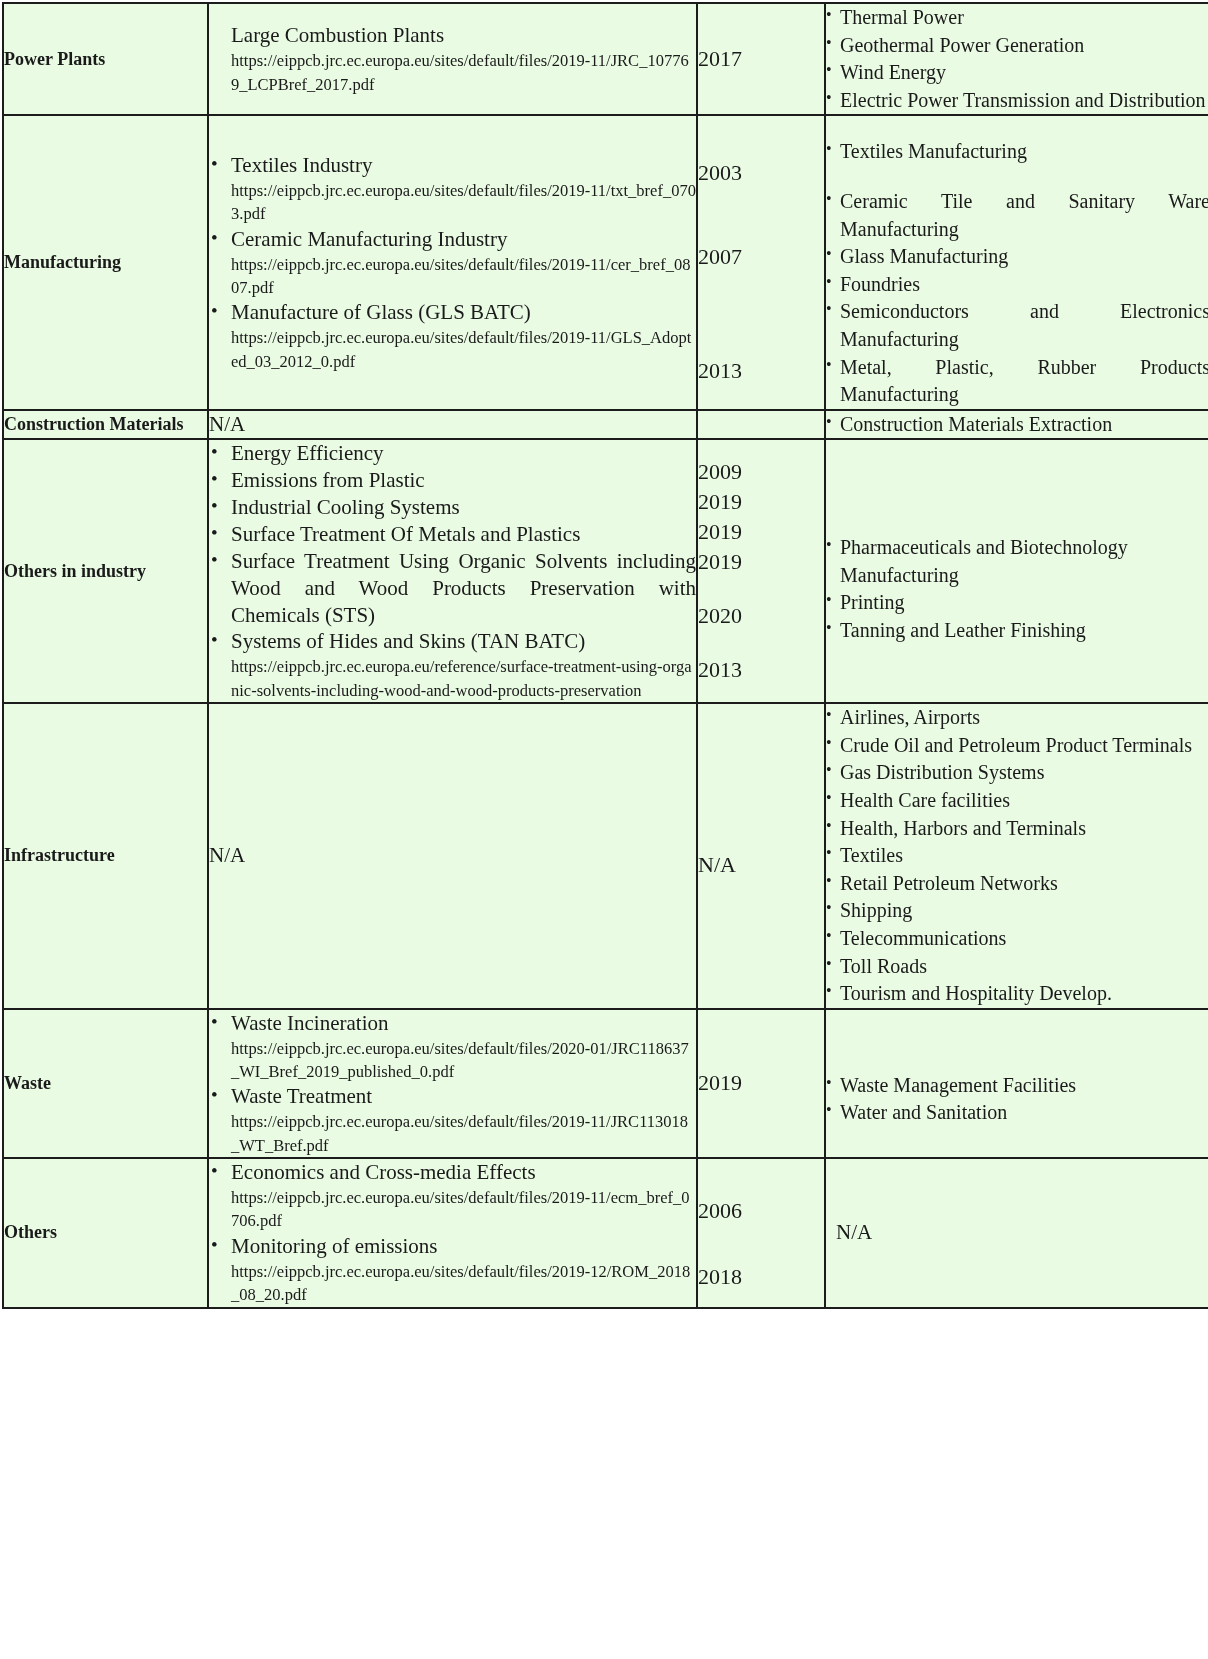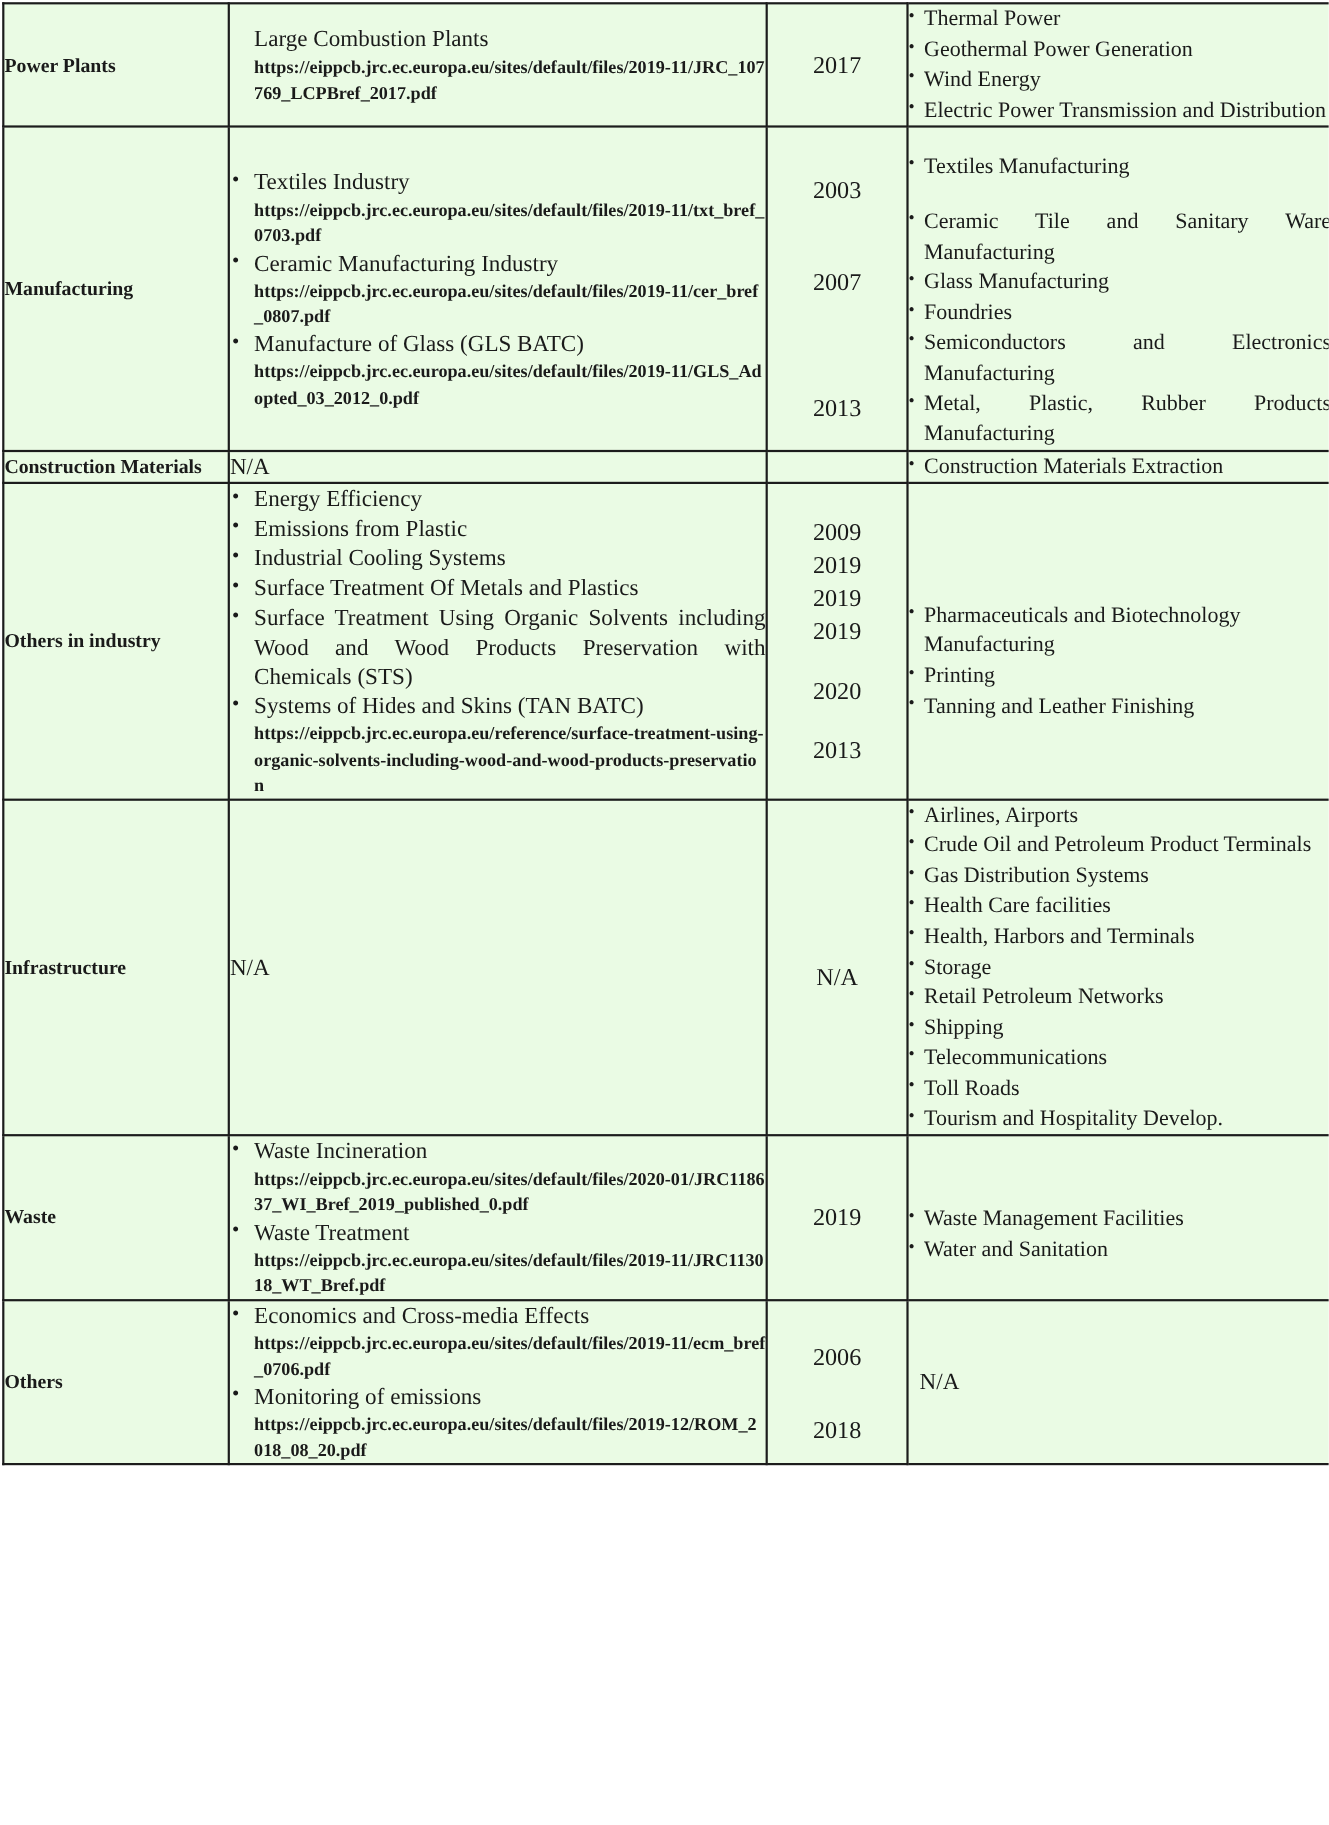--- a/index.html
+++ b/index.html
@@ -40,21 +40,21 @@
     width: 203px;
   }
   td.docs {
     width: 487px;
     padding: 6px 10px 6px 14px;
     font-size: 21px;
     vertical-align: top;
   }
   td.year {
     width: 126px;
-    text-align: center;
+    text-align: left;
     font-size: 22px;
     vertical-align: top;
     padding: 6px 0;
   }
   td.sectors {
     width: 386px;
     padding: 6px 6px 6px 8px;
     font-size: 20px;
     vertical-align: top;
   }
@@ -85,21 +85,20 @@
   .doc-title.justify {
     text-align: justify;
     text-align-last: left;
   }
   .doc-url {
     display: block;
     font-size: 16.5px;
     line-height: 1.42;
     word-break: break-all;
     margin-bottom: 0;
-    font-weight: bold;
   }
   .plain {
     font-size: 21px;
     line-height: 1.3;
   }
   .nobullet {
     padding-left: 22px !important;
   }
   .nobullet .doc-url {
     margin-left: 0;
@@ -314,21 +313,21 @@
       <td class="sectors">
         <ul class="sectorlist">
           <li><span class="sbullet">•</span><span class="stext">Airlines, Airports</span></li>
           <li class="just">
                 <span class="sbullet">•</span>
                 <span class="stext">Crude Oil and Petroleum Product Terminals</span>
               </li>
           <li><span class="sbullet">•</span><span class="stext">Gas Distribution Systems</span></li>
           <li><span class="sbullet">•</span><span class="stext">Health Care facilities</span></li>
           <li><span class="sbullet">•</span><span class="stext">Health, Harbors and Terminals</span></li>
-          <li><span class="sbullet">•</span><span class="stext">Storage</span></li>
+          <li><span class="sbullet">•</span><span class="stext">Textiles</span></li>
           <li><span class="sbullet">•</span><span class="stext">Retail Petroleum Networks</span></li>
           <li><span class="sbullet">•</span><span class="stext">Shipping</span></li>
           <li><span class="sbullet">•</span><span class="stext">Telecommunications</span></li>
           <li><span class="sbullet">•</span><span class="stext">Toll Roads</span></li>
           <li><span class="sbullet">•</span><span class="stext">Tourism and Hospitality Develop.</span></li>
         </ul>
       </td>
     </tr>
 
     <tr>

